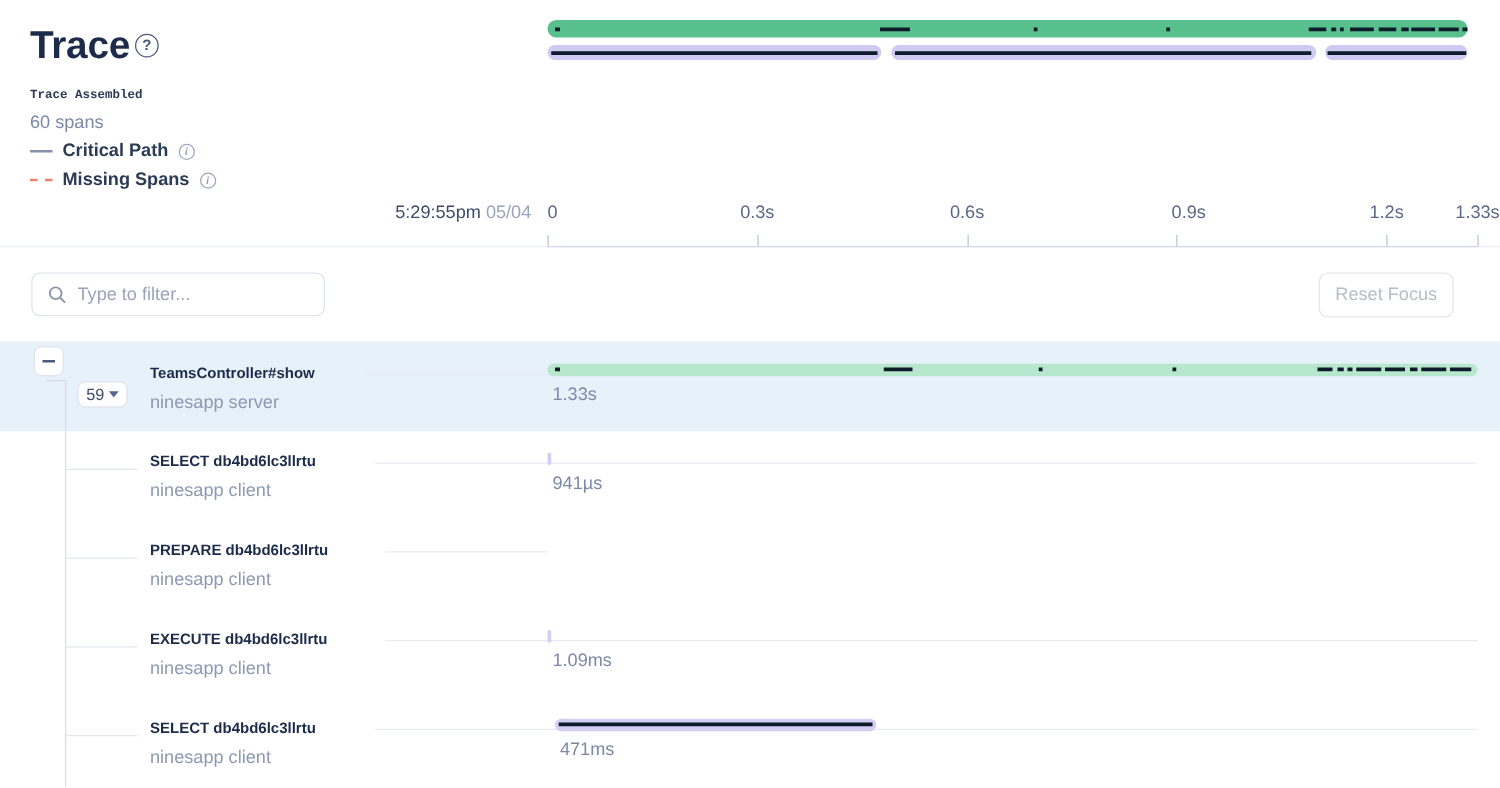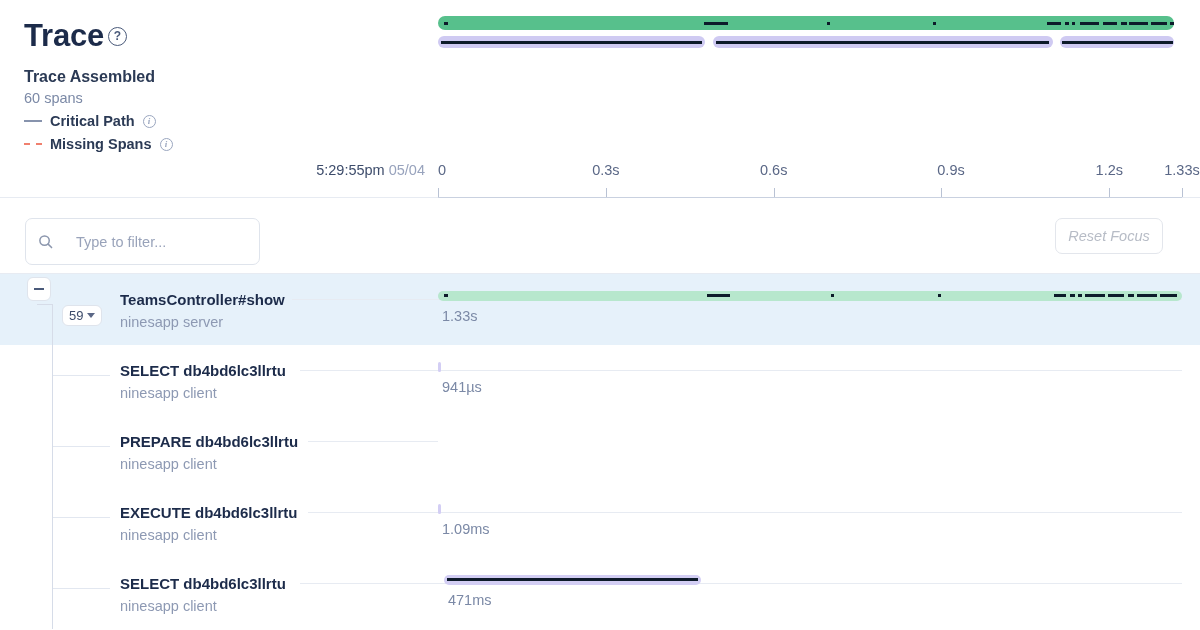--- a/index.html
+++ b/index.html
@@ -14,21 +14,21 @@
 
   
   .header { position: absolute; left: 0; top: 0; width: 1200px; height: 156px; }
   .title-row { position: absolute; left: 24px; top: 18px; display: flex; align-items: center; gap: 4px; }
   .title { font-size: 31px; font-weight: 700; color: #1c2b4a; letter-spacing: -0.2px; }
   .help-icon { width: 19px; height: 19px; border: 1.6px solid #4a5a7a; border-radius: 50%;
                display: flex; align-items: center; justify-content: center;
                font-size: 12px; font-weight: 700; color: #4a5a7a; line-height: 1; padding-bottom: 1px; }
 
   .meta { position: absolute; left: 24px; top: 66px; }
-  .meta-assembled { font-size: 16px; font-weight: 700; color: #2b3a55; line-height: 21px; }
+  .meta-assembled { font-size: 10px; font-weight: 700; color: #2b3a55; line-height: 21px; font-family: Liberation Mono, monospace; }
   .meta-spans { font-size: 14.5px; color: #7b89a6; line-height: 22px; }
   .legend-row { display: flex; align-items: center; gap: 8px; line-height: 22px; margin-top: 1px; }
   .legend-label { font-size: 14.5px; font-weight: 700; color: #2b3a55; }
   .legend-dash { width: 18px; height: 0; border-top: 2.5px solid #8793ad; display: inline-block; }
   .legend-dash.missing { border-top: 2.5px dashed #f0806e; }
   .info-icon { width: 13px; height: 13px; border: 1.3px solid #9aa6bf; border-radius: 50%;
                display: inline-flex; align-items: center; justify-content: center;
                font-size: 9px; font-weight: 700; color: #9aa6bf; font-style: italic; font-family: "Liberation Serif", serif; }
 
   
@@ -51,38 +51,38 @@
   .axis-area { position: absolute; left: 438px; top: 0; width: 744px; height: 40px; }
   .tick-label { position: absolute; top: 4px; transform: translateX(-50%); white-space: nowrap;
                 font-size: 14.5px; color: #5a6786; }
   .tick-label.first { transform: none; left: 0; }
   .tick-mark { position: absolute; top: 30px; width: 1px; height: 10px; background: #b9c2d4; }
   .axis-line { position: absolute; left: 438px; top: 197px; width: 744px; height: 1px; background: #c9d1e0; }
   .axis-rule { position: absolute; left: 0; top: 197px; width: 1200px; height: 1px; background: #e7ebf2; }
 
   
   .toolbar { position: absolute; left: 0; top: 198px; width: 1200px; height: 76px; background: #fff; }
-  .filter-box { position: absolute; left: 25px; top: 218px; width: 235px; height: 47px;
+  .filter-box { position: absolute; left: 25px; top: 218px; width: 235px; height: 35px;
                 border: 1px solid #dfe4ec; border-radius: 7px; display: flex; align-items: center;
-                gap: 23px; padding: 0 12px; background: #fff; }
+                gap: 9px; padding: 0 12px; background: #fff; }
   .filter-input { border: none; outline: none; font-size: 14.5px; color: #2b3a55;
                   font-family: "Liberation Sans", sans-serif; width: 170px; background: transparent; }
   .filter-input::placeholder { color: #99a3ba; }
   .btn { position: absolute; top: 218px; height: 36px; border: 1px solid #e3e6ec; border-radius: 7px;
          background: #fff; display: flex; align-items: center; justify-content: center; gap: 10px;
          font-size: 14.5px; color: #b7bcc6; font-family: "Liberation Sans", sans-serif; }
   .btn-focus { left: 807px; width: 240px; }
-  .btn-reset { left: 1055px; width: 108px; font-style: italic; }
+  .btn-reset { left: 1055px; width: 108px; }
   .toolbar-sep { position: absolute; left: 0; top: 273px; width: 1200px; height: 1px; background: #e7ebf2; }
 
   
   .rows { position: absolute; left: 0; top: 274px; width: 1200px; height: 356px; }
   .row { position: absolute; left: 0; width: 1200px; height: 71px; }
   .row.selected { background: #e6f1fa; }
-  .row-name { position: absolute; left: 120px; top: 17px; font-size: 15px; font-weight: 700; color: #1c2b4a; white-space: nowrap; }
+  .row-name { position: absolute; left: 120px; top: 17px; font-size: 12px; font-weight: 700; color: #1c2b4a; white-space: nowrap; }
   .row-svc  { position: absolute; left: 120px; top: 40px; font-size: 14.5px; color: #8d99b3; white-space: nowrap; }
   .row-rule { position: absolute; top: 25px; height: 1px; background: #e7ebf2; }
 
   .collapse-btn { position: absolute; left: 27px; top: 3px; width: 24px; height: 24px;
                   border: 1px solid #dfe4ec; border-radius: 6px; background: #fff;
                   display: flex; align-items: center; justify-content: center; }
   .collapse-btn i { display: block; width: 10px; height: 2px; background: #4a5a7a; }
   .child-badge { position: absolute; left: 62px; top: 31px; height: 21px; padding: 0 6px;
                  border: 1px solid #dfe4ec; border-radius: 6px; background: #fff;
                  display: flex; align-items: center; gap: 4px; font-size: 13px; color: #3d4c6b; }

